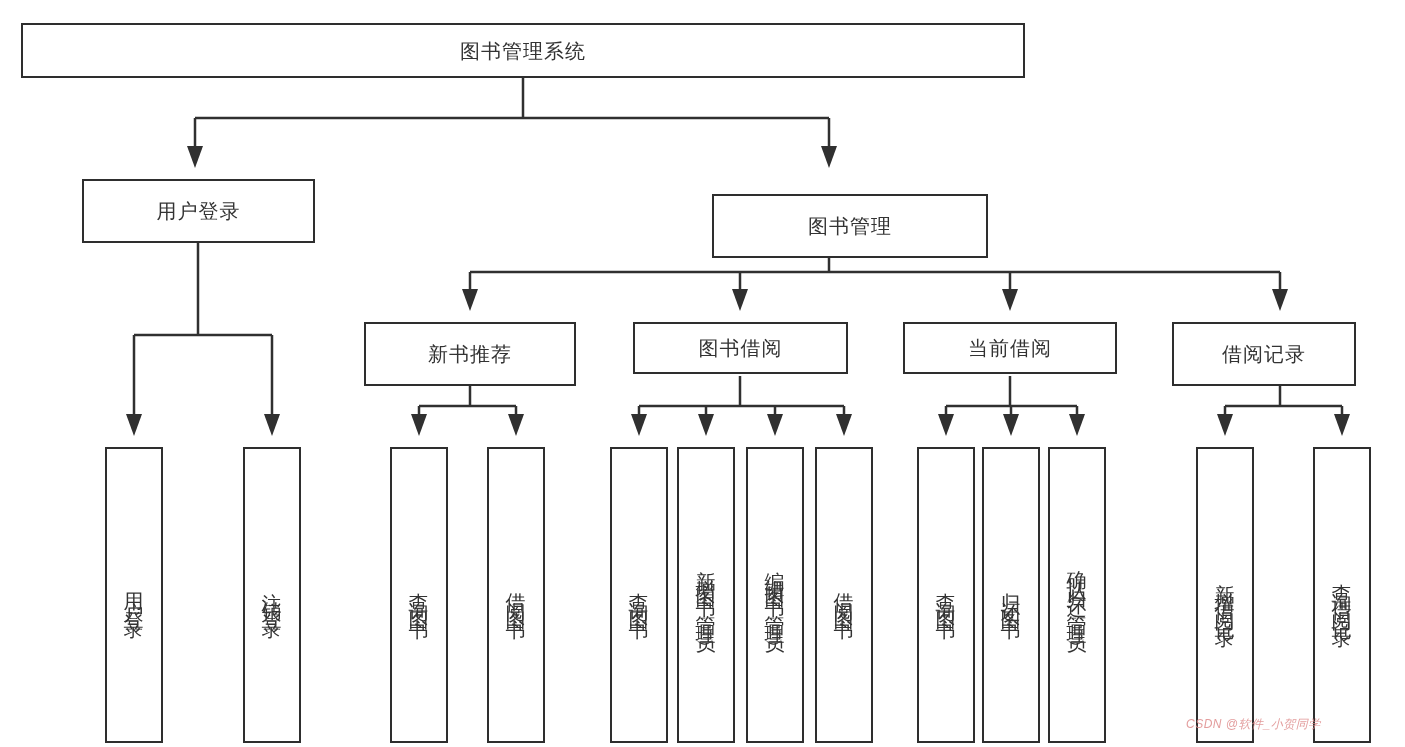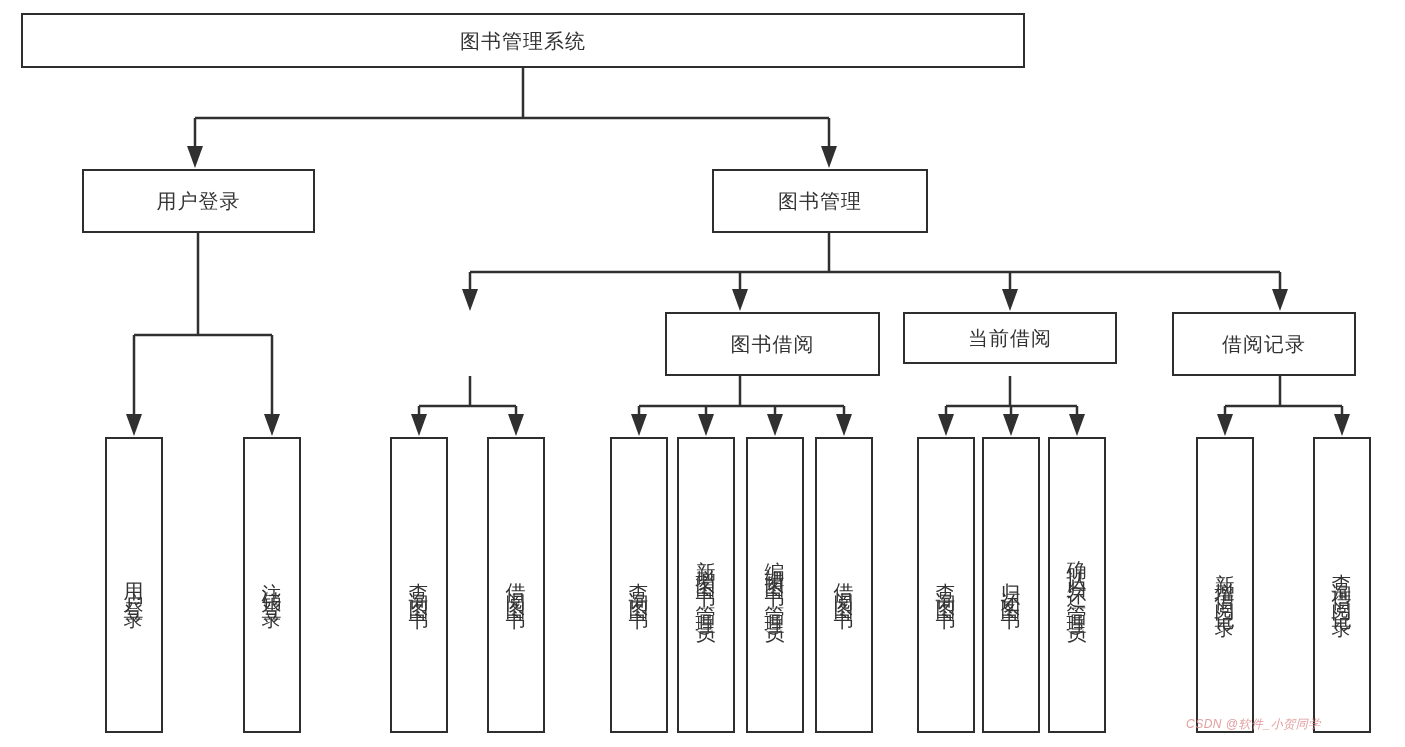--- a/index.html
+++ b/index.html
@@ -28,20 +28,21 @@
     border: 2.5px solid #2e2e2e;
     display: flex;
     align-items: center;
     justify-content: center;
     font-size: 20px;
     color: #333333;
     z-index: 2;
     letter-spacing: 1px;
     line-height: 1;
     white-space: nowrap;
+    margin-top: 10px;
   }
 
   .node.v {
     writing-mode: vertical-rl;
     letter-spacing: 9px;
     white-space: normal;
   }
 
   .watermark {
     position: absolute;
@@ -97,23 +98,24 @@
       <polygon points="1003,414 1019,414 1011,436"></polygon>
       <polygon points="1069,414 1085,414 1077,436"></polygon>
       <polygon points="1217,414 1233,414 1225,436"></polygon>
       <polygon points="1334,414 1350,414 1342,436"></polygon>
     </g>
   </svg>
 
   <div class="node h" style="left:21px;top:13px;width:1004px;height:55px">图书管理系统</div>
 
   <div class="node h" style="left:82px;top:169px;width:233px;height:64px">用户登录</div>
-  <div class="node h" style="left:712px;top:169px;width:216px;height:64px">图书管理</div>
+  <div class="node h" style="left:712px;top:184px;width:276px;height:64px">图书管理</div>
 
-  <div class="node h" style="left:665px;top:312px;width:215px;height:64px">图书借阅</div>
+  <div class="node h" style="left:364px;top:312px;width:212px;height:64px">新书推荐</div>
+  <div class="node h" style="left:633px;top:312px;width:215px;height:52px">图书借阅</div>
   <div class="node h" style="left:903px;top:312px;width:214px;height:52px">当前借阅</div>
   <div class="node h" style="left:1172px;top:312px;width:184px;height:64px">借阅记录</div>
 
   <div class="node v" style="left:105px;top:437px;width:58px;height:296px">用户登录</div>
   <div class="node v" style="left:243px;top:437px;width:58px;height:296px">注销登录</div>
 
   <div class="node v" style="left:390px;top:437px;width:58px;height:296px">查询图书</div>
   <div class="node v" style="left:487px;top:437px;width:58px;height:296px">借阅图书</div>
 
   <div class="node v" style="left:610px;top:437px;width:58px;height:296px">查询图书</div>

